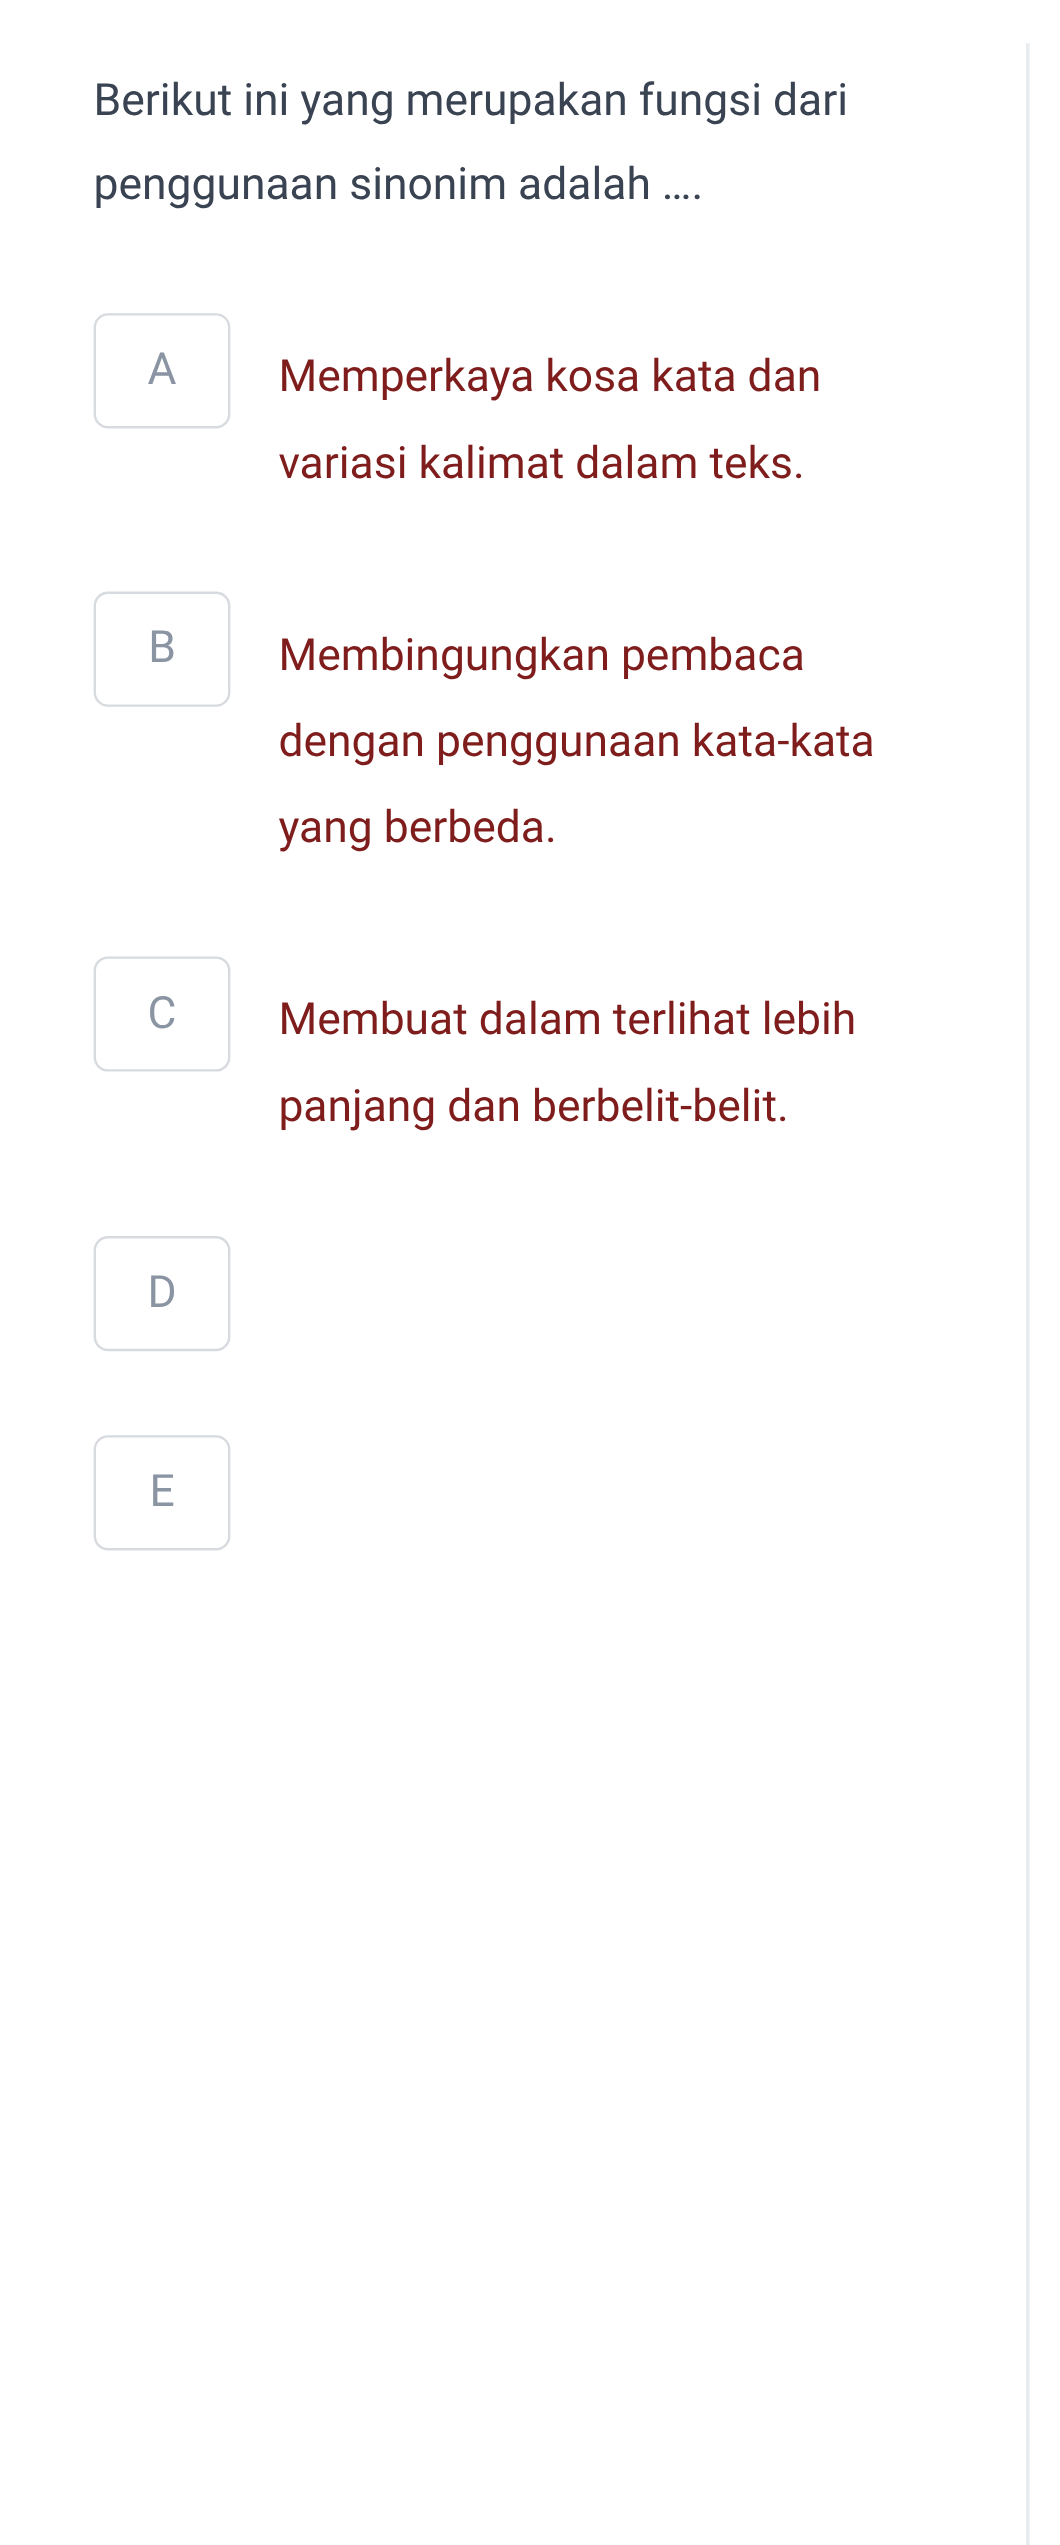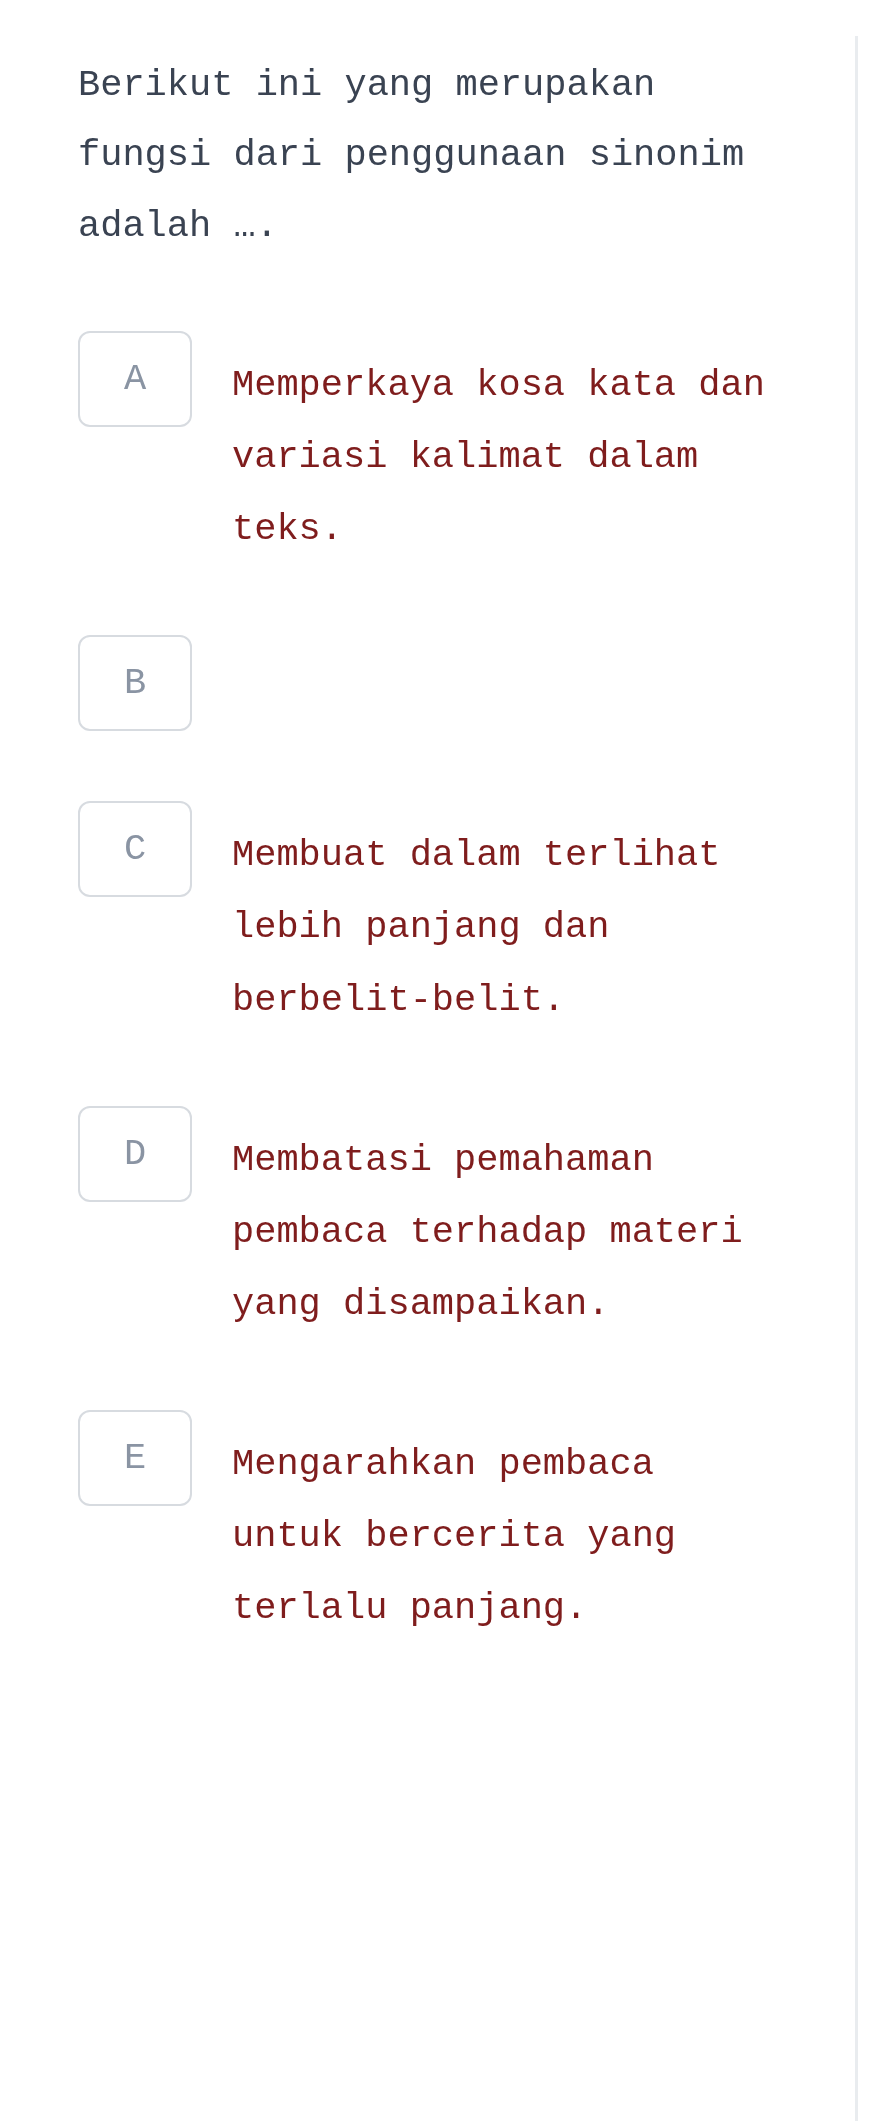--- a/index.html
+++ b/index.html
@@ -1,19 +1,18 @@
 <!DOCTYPE html>
 <html><head>
 <meta charset="utf-8">
 <style>
   * {
     margin: 0;
     padding: 0;
     box-sizing: border-box;
-    font-family: Liberation Mono, monospace;
   }
   body {
     font-family: -apple-system, BlinkMacSystemFont, "Segoe UI", Roboto, "Helvetica Neue", Arial, sans-serif;
     background: #ffffff;
     width: 883px;
     min-height: 2121px;
     position: relative;
   }
   .content-wrapper {
     width: 855px;
@@ -79,34 +78,33 @@
 
   <div class="options">
 
     <div class="option-row">
       <div class="option-letter">A</div>
       <div class="option-text">Memperkaya kosa kata dan variasi kalimat dalam teks.</div>
     </div>
 
     <div class="option-row">
       <div class="option-letter">B</div>
+      <div class="option-text">Membingungkan pembaca dengan penggunaan kata-kata yang berbeda.</div>
     </div>
 
     <div class="option-row">
       <div class="option-letter">C</div>
       <div class="option-text">Membuat dalam terlihat lebih panjang dan berbelit-belit.</div>
     </div>
 
     <div class="option-row">
       <div class="option-letter">D</div>
-      <div class="option-text">Membatasi pemahaman pembaca terhadap materi yang disampaikan.</div>
     </div>
 
     <div class="option-row">
       <div class="option-letter">E</div>
-      <div class="option-text">Mengarahkan pembaca untuk bercerita yang terlalu panjang.</div>
     </div>
 
   </div>
 
 </div>
 
 <div class="right-divider"></div>
 
 </body></html>

